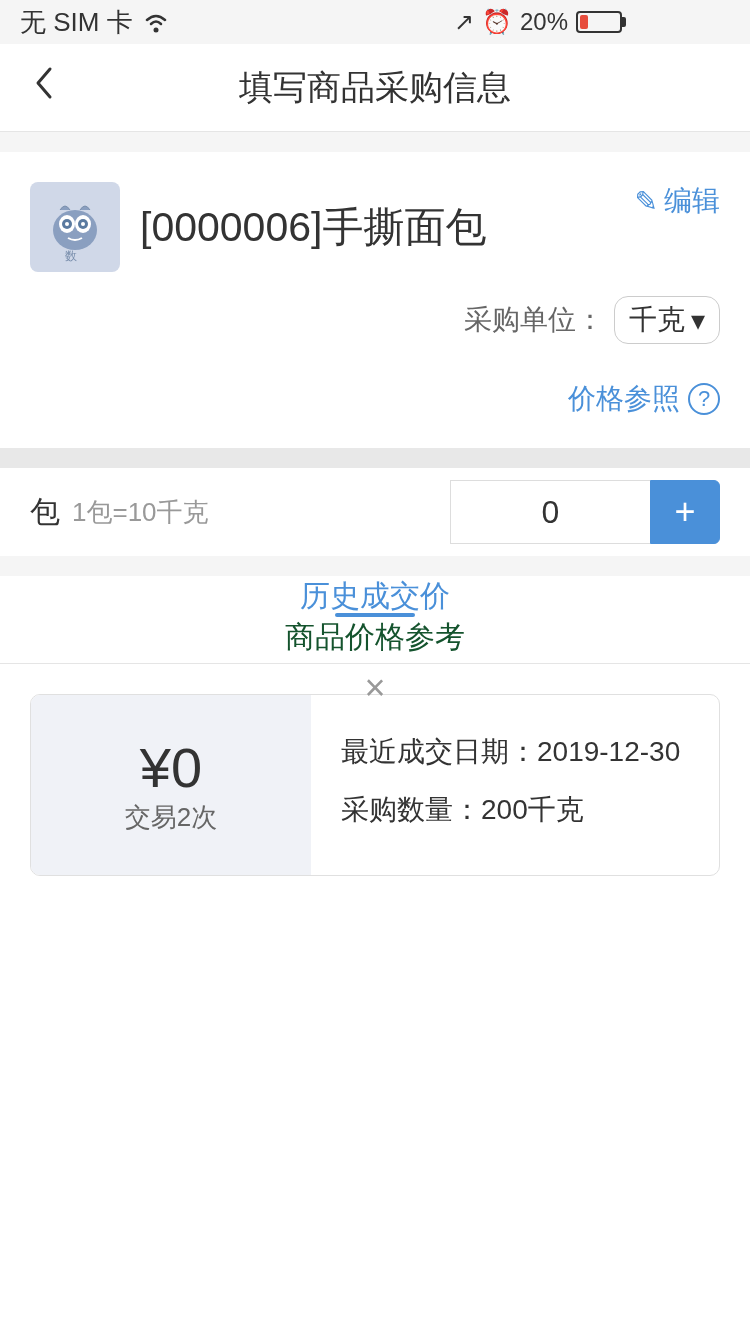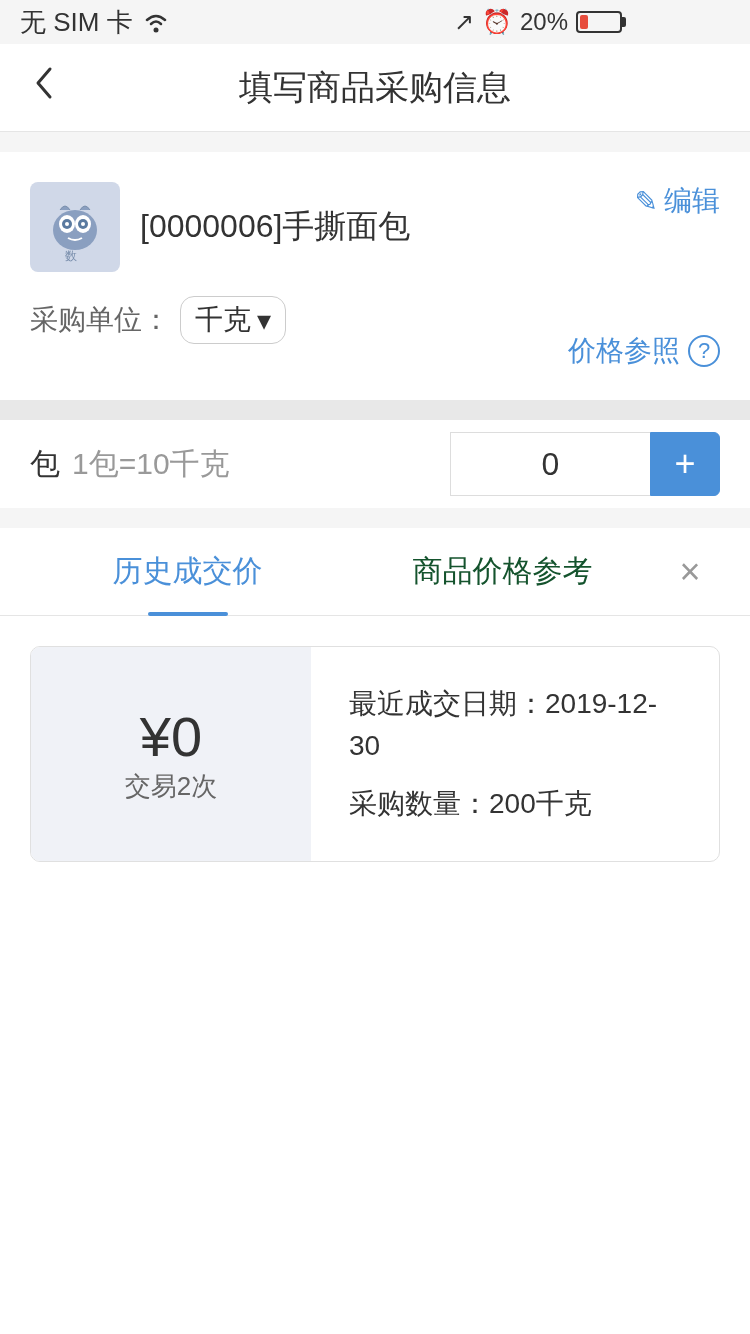--- a/index.html
+++ b/index.html
@@ -114,38 +114,39 @@
       width: 90px;
       height: 90px;
       background: #d0d8e8;
       border-radius: 8px;
       display: flex;
       align-items: center;
       justify-content: center;
       flex-shrink: 0;
     }
     .product-name {
-      font-size: 32px;
+      font-size: 41px;
       color: #333;
       font-weight: 400;
     }
     .edit-btn {
       display: flex;
       align-items: center;
       gap: 6px;
       color: #4a90d9;
       font-size: 28px;
       cursor: pointer;
       white-space: nowrap;
       flex-shrink: 0;
     }
     .product-unit-row {
       display: flex;
-      align-items: flex-start;
+      align-items: flex-end;
       justify-content: space-between;
+      flex-direction: column;
     }
     .unit-label {
       font-size: 28px;
       color: #666;
     }
     .unit-selector {
       display: inline-flex;
       align-items: center;
       gap: 6px;
       border: 1px solid #ccc;
@@ -199,21 +200,21 @@
       gap: 12px;
       font-size: 30px;
       color: #333;
     }
     .unit-badge {
       font-size: 30px;
       color: #333;
       font-weight: 500;
     }
     .unit-conversion {
-      font-size: 30px;
+      font-size: 26px;
       color: #999;
     }
     .quantity-input-group {
       display: flex;
       align-items: center;
       gap: 0;
     }
     .quantity-input-box {
       width: 200px;
       height: 64px;
@@ -244,20 +245,21 @@
       background: #fff;
       margin-top: 20px;
     }
     .tabs-header {
       display: flex;
       align-items: center;
       border-bottom: 1px solid #e5e5e5;
       padding: 0 30px;
       position: relative;
       height: 88px;
+      flex-direction: column;
     }
     .tab-item {
       flex: 1;
       text-align: center;
       font-size: 30px;
       color: #14532d;
       cursor: pointer;
       height: 88px;
       display: flex;
       align-items: center;
@@ -316,21 +318,21 @@
       font-weight: 500;
       color: #333;
     }
     .price-transactions {
       font-size: 26px;
       color: #666;
       margin-top: 0;
     }
     .price-card-right {
       flex: 1;
-      padding: 36px 38px;
+      padding: 36px 30px;
       display: flex;
       flex-direction: column;
       gap: 16px;
     }
     .price-detail-row {
       font-size: 28px;
       color: #333;
       line-height: 1.5;
     }
     .price-detail-label {

